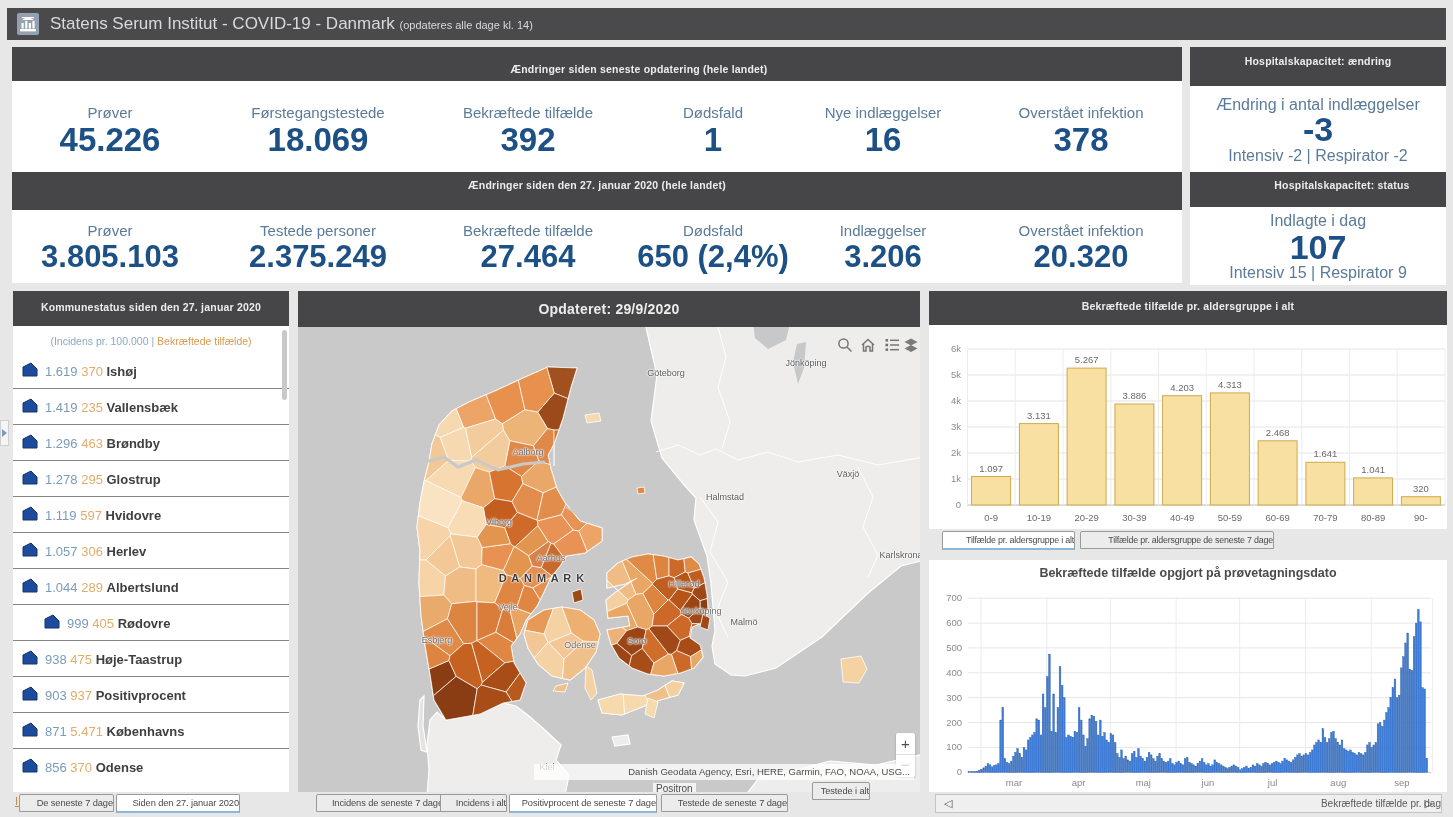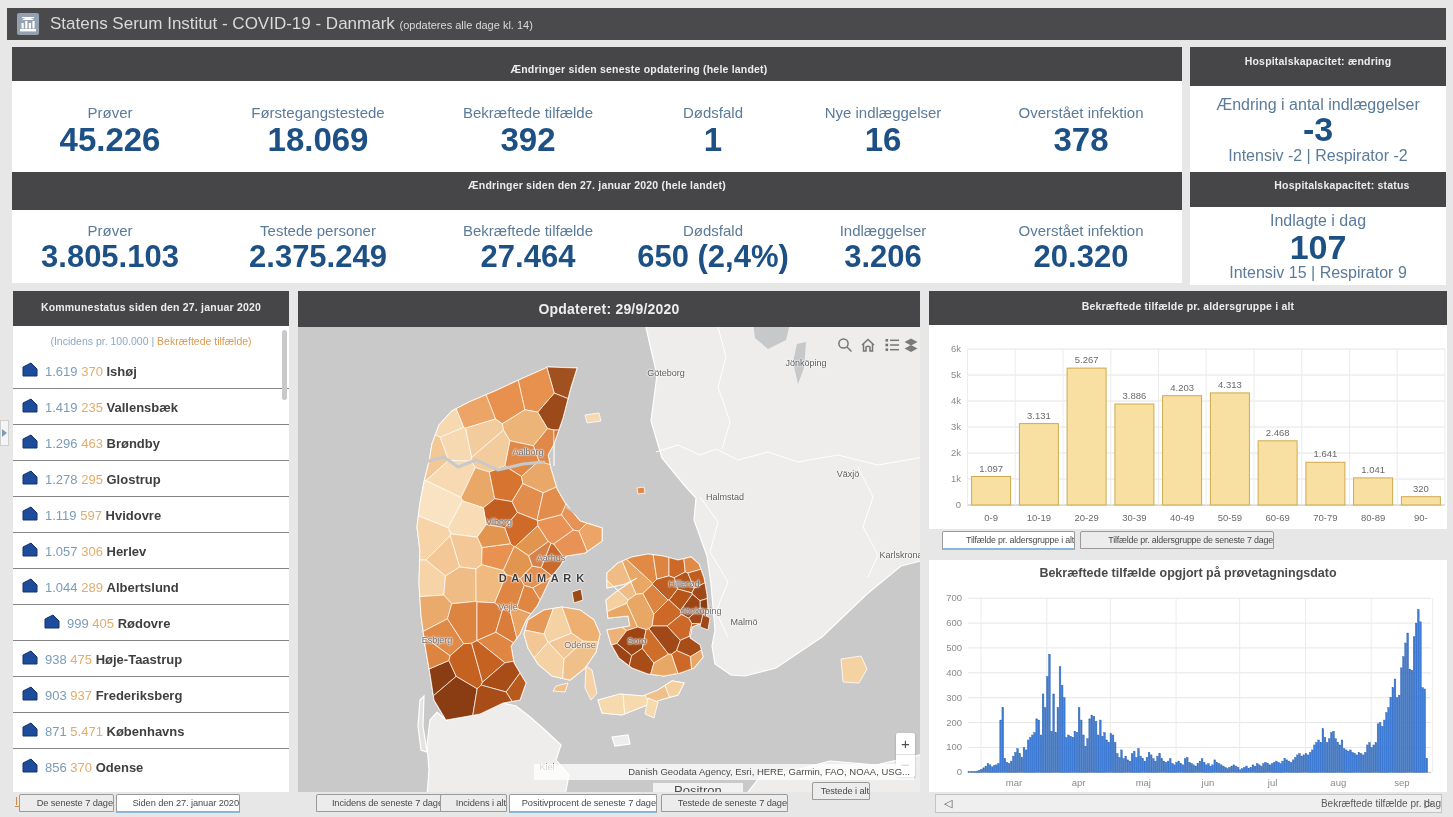--- a/index.html
+++ b/index.html
@@ -131,21 +131,21 @@
 <div class="krow" style="top:288px;padding-left:22px;"><svg class="kflag" width="16" height="16" viewBox="0 0 16 16">
           <path d="M1 5 L9 1 L15 7 L15 14 L1 14 Z" fill="#1e4c9c" stroke="#14336b" stroke-width="1"></path>
         </svg><span class="kn1">999</span> <span class="kn2">405</span> <span class="kname">Rødovre</span></div>
 <div class="kdiv" style="top:314px;"></div>
 <div class="krow" style="top:324px;"><svg class="kflag" width="16" height="16" viewBox="0 0 16 16">
           <path d="M1 5 L9 1 L15 7 L15 14 L1 14 Z" fill="#1e4c9c" stroke="#14336b" stroke-width="1"></path>
         </svg><span class="kn1">938</span> <span class="kn2">475</span> <span class="kname">Høje-Taastrup</span></div>
 <div class="kdiv" style="top:350px;"></div>
 <div class="krow" style="top:360px;"><svg class="kflag" width="16" height="16" viewBox="0 0 16 16">
           <path d="M1 5 L9 1 L15 7 L15 14 L1 14 Z" fill="#1e4c9c" stroke="#14336b" stroke-width="1"></path>
-        </svg><span class="kn1">903</span> <span class="kn2">937</span> <span class="kname">Frederiksberg</span></div>
+        </svg><span class="kn1">903</span> <span class="kn2">937</span> <span class="kname">Positivprocent</span></div>
 <div class="kdiv" style="top:386px;"></div>
 <div class="krow" style="top:396px;"><svg class="kflag" width="16" height="16" viewBox="0 0 16 16">
           <path d="M1 5 L9 1 L15 7 L15 14 L1 14 Z" fill="#1e4c9c" stroke="#14336b" stroke-width="1"></path>
         </svg><span class="kn1">871</span> <span class="kn2">5.471</span> <span class="kname">Københavns</span></div>
 <div class="kdiv" style="top:422px;"></div>
 <div class="krow" style="top:432px;"><svg class="kflag" width="16" height="16" viewBox="0 0 16 16">
           <path d="M1 5 L9 1 L15 7 L15 14 L1 14 Z" fill="#1e4c9c" stroke="#14336b" stroke-width="1"></path>
         </svg><span class="kn1">856</span> <span class="kn2">370</span> <span class="kname">Odense</span></div>
   </div>
   <div class="abs" style="left:2px;top:469px;font-size:11px;color:#c88c4a;text-decoration:underline;">I alt</div>
@@ -327,21 +327,21 @@
       <path d="M8 1.5 L14.5 5 L8 8.5 L1.5 5 Z" fill="#7b7b7b"></path>
       <path d="M8 8 L14.5 11.5 L8 15 L1.5 11.5 Z" fill="#7b7b7b"></path>
     </svg>
 
   <div style="position:absolute;left:598px;top:406px;width:19px;height:44px;background:#ffffff;border-radius:2px;box-shadow:0 1px 2px rgba(0,0,0,0.3);">
     <div style="height:22px;text-align:center;line-height:22px;font-size:15px;color:#4c4c4c;border-bottom:1px solid #e0e0e0;">+</div>
     <div style="height:21px;text-align:center;line-height:19px;font-size:15px;color:#4c4c4c;">−</div>
   </div>
 
   <div style="position:absolute;left:236px;top:437px;width:380px;height:16px;background:rgba(255,255,255,0.75);font-size:9.5px;color:#4c4c4c;text-align:right;line-height:16px;padding-right:4px;white-space:nowrap;">Danish Geodata Agency, Esri, HERE, Garmin, FAO, NOAA, USG...</div>
-  <div style="position:absolute;left:355px;top:456px;font-size:13px;color:#4c4c4c;background:rgba(255,255,255,0.75);padding:0 21px;">Positron</div>
+  <div style="position:absolute;left:355px;top:456px;font-size:10px;color:#4c4c4c;background:rgba(255,255,255,0.75);padding:0 3px;">Positron</div>
 </div>
 
 <div class="hdrbar" style="left:929px;top:291px;width:518px;height:34px;">
   <div class="hdrtxt" style="top:9px;">Bekræftede tilfælde pr. aldersgruppe i alt</div>
 </div>
 <div class="white" style="left:929px;top:325px;width:518px;height:204px;">
 <svg width="518" height="204" viewBox="0 0 518 204" style="position:absolute;left:0;top:0;">
       <line x1="38.0" y1="180.0" x2="516.0" y2="180.0" stroke="#bbbbbb" stroke-width="1"></line>
       <text x="32.0" y="183.0" font-size="9.5" fill="#8a8a8a" text-anchor="end">0</text>
       <line x1="38.0" y1="154.0" x2="516.0" y2="154.0" stroke="#e4e4e4" stroke-width="1"></line>

